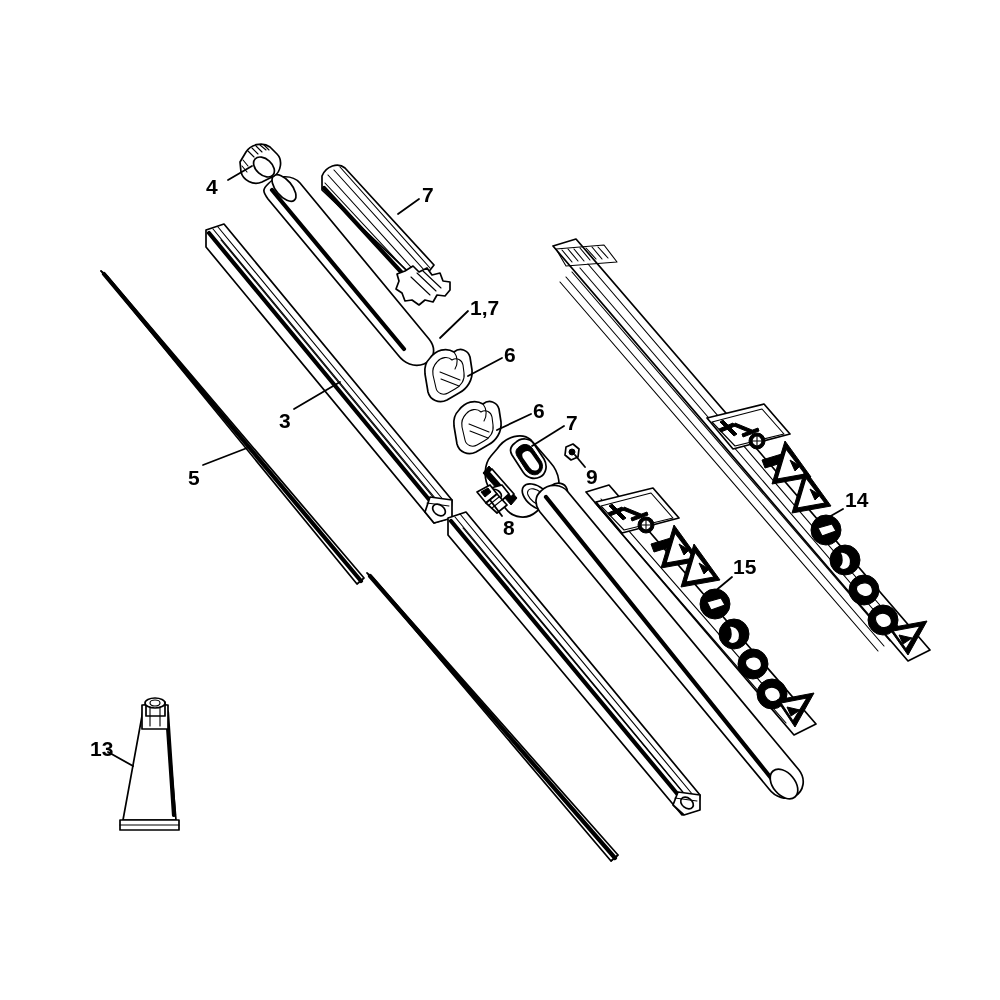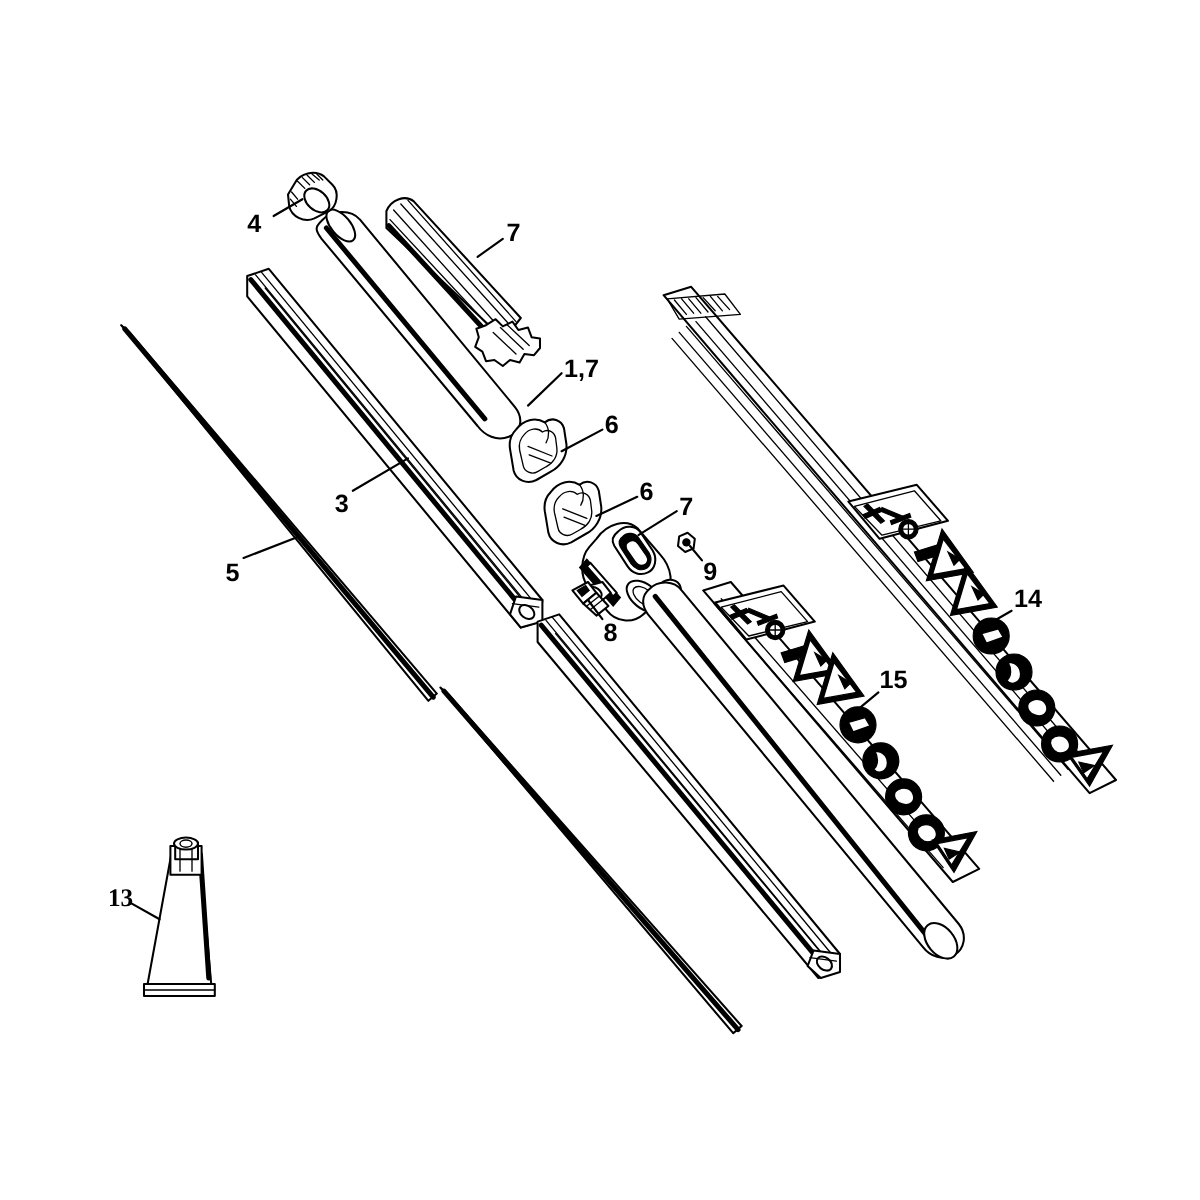--- a/index.html
+++ b/index.html
@@ -267,15 +267,15 @@
 <div class="callout" style="left:470px; top:297px;">1,7</div>
 <div class="callout" style="left:279px; top:410px;">3</div>
 <div class="callout" style="left:188px; top:467px;">5</div>
 <div class="callout" style="left:504px; top:344px;">6</div>
 <div class="callout" style="left:533px; top:400px;">6</div>
 <div class="callout" style="left:566px; top:412px;">7</div>
 <div class="callout" style="left:586px; top:466px;">9</div>
 <div class="callout" style="left:503px; top:517px;">8</div>
 <div class="callout" style="left:733px; top:556px;">15</div>
 <div class="callout" style="left:845px; top:489px;">14</div>
-<div class="callout" style="left:90px;  top:738px;font-family:Liberation Serif, serif;">13</div>
+<div class="callout" style="left:90px;  top:738px;">13</div>
 
 </div>
 
 </body></html>

